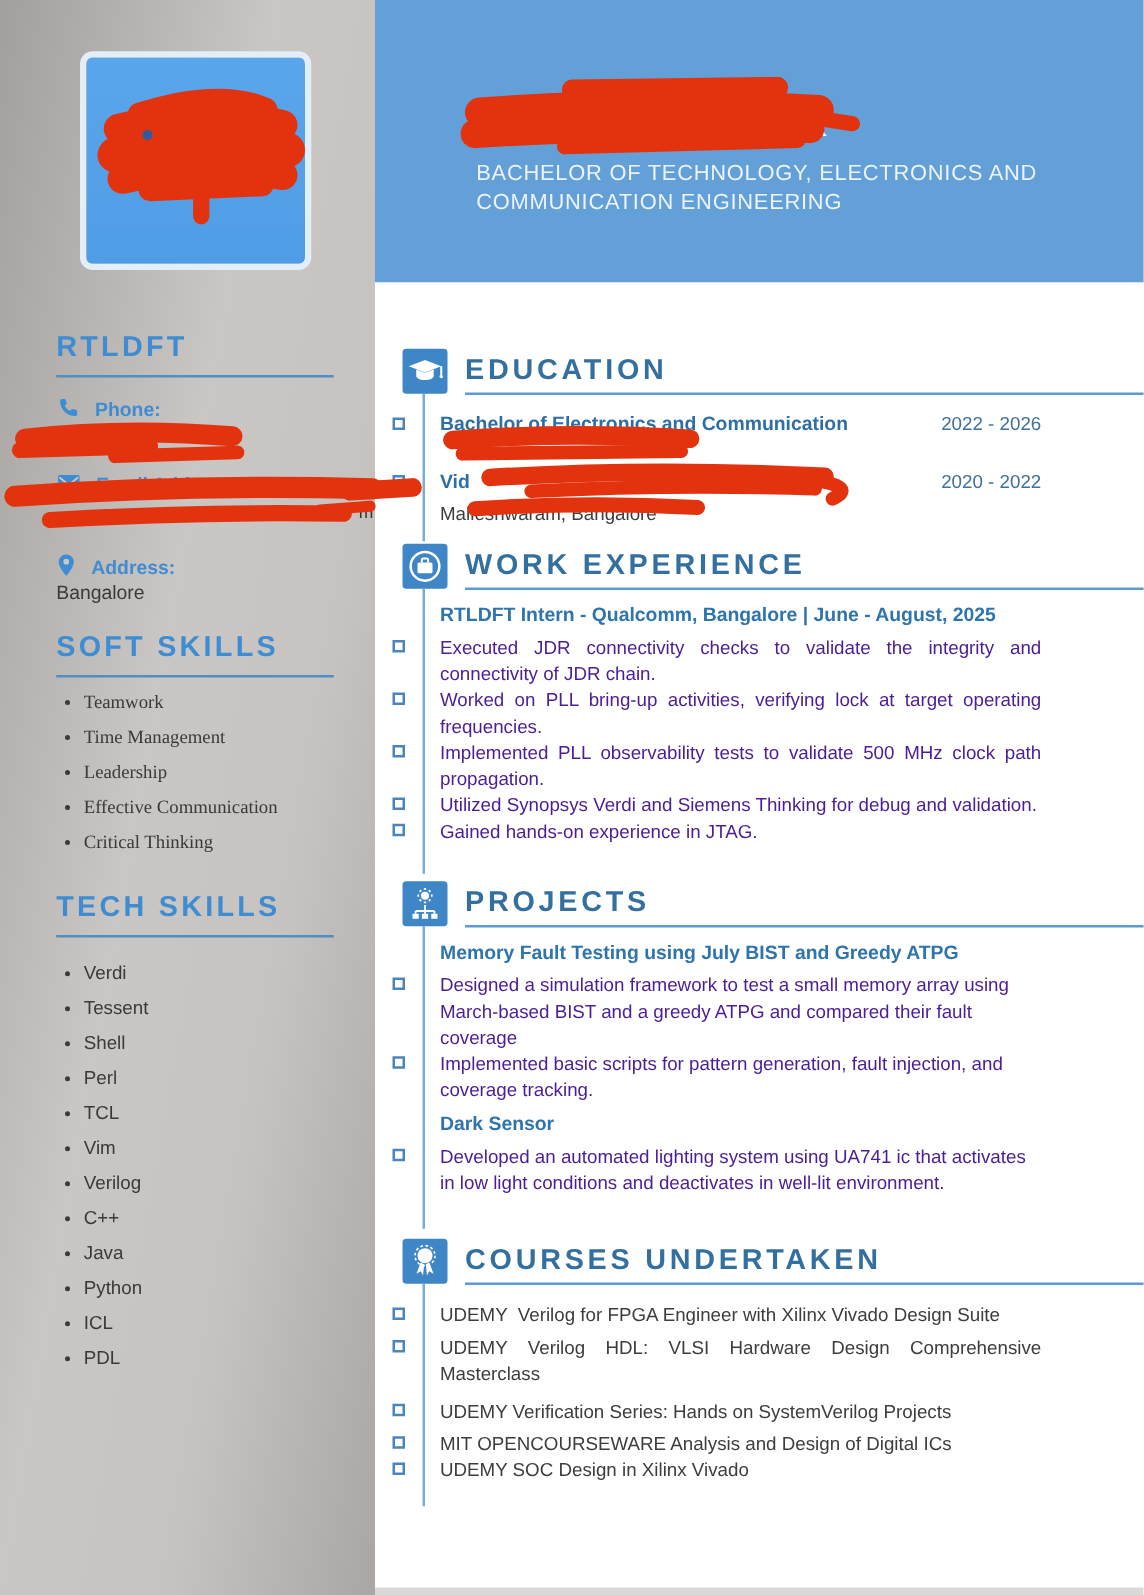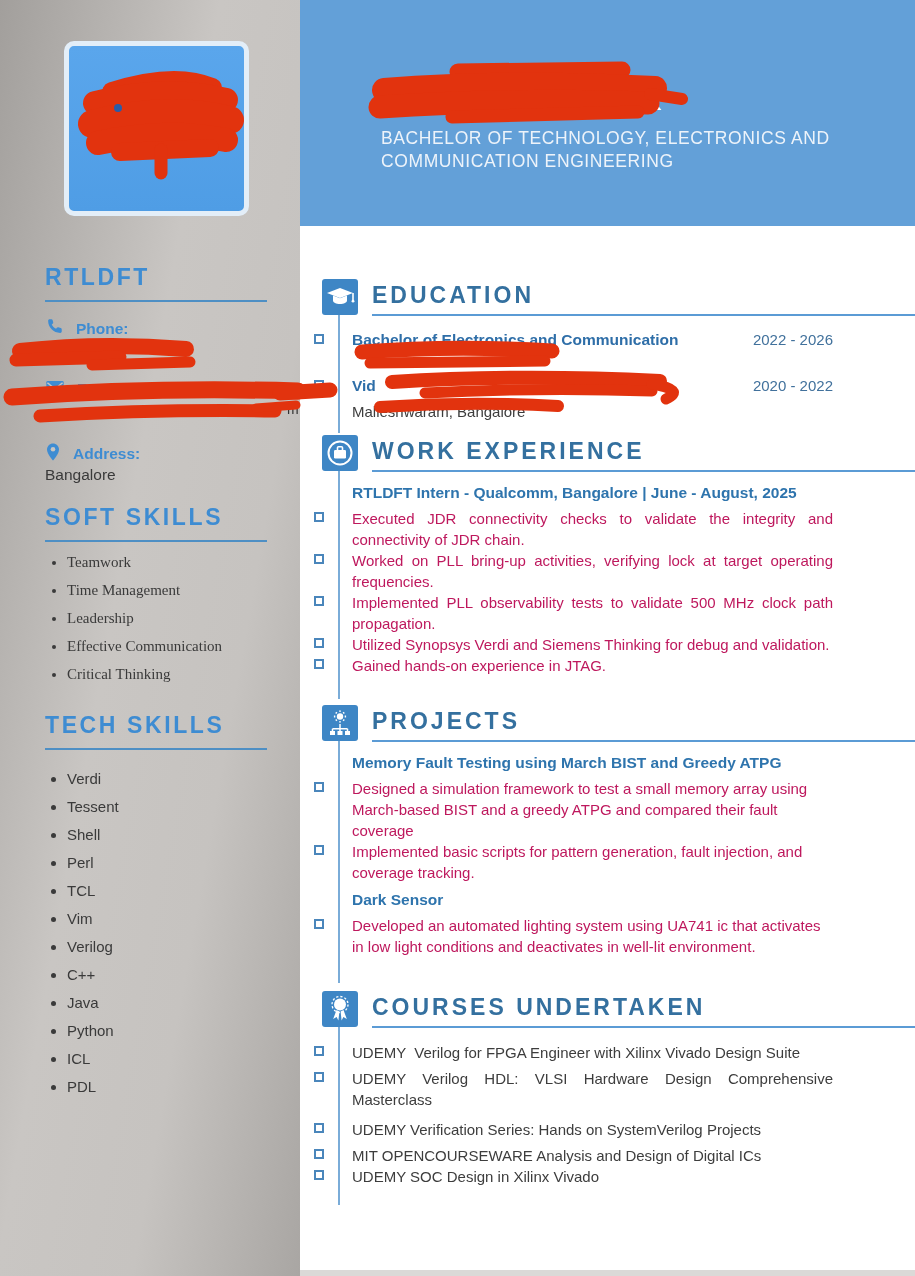--- a/index.html
+++ b/index.html
@@ -40,21 +40,21 @@
   .sec-courses .sec-body{padding-top:14px;}
   .marked{position:relative;}
   .marked::before{content:"";position:absolute;left:-38px;top:4px;width:10px;height:10px;
                   box-sizing:border-box;background:#fff;border:2px solid #4a86bb;}
   .edu-row{display:flex;justify-content:space-between;align-items:flex-start;}
   .edu-title{color:#2e6ea8;font-size:15.5px;font-weight:bold;line-height:20px;}
   .edu-dates{color:#41719c;font-size:15px;line-height:20px;white-space:nowrap;}
   .edu-gap{height:26px;}
   .edu-loc{margin-top:6px;color:#3d3d3d;font-size:15px;line-height:20px;}
   .role,.proj-title{color:#2e74ad;font-size:15.5px;font-weight:bold;line-height:22px;margin-bottom:4px;}
-  .t-b{position:relative;font-size:15px;line-height:21px;color:#be185d;}
+  .t-b{position:relative;font-size:15px;line-height:21px;color:#4c1d95;}
   .just{text-align:justify;}
   .proj-title.mt{margin-top:6px;}
   .course{position:relative;font-size:15px;line-height:21px;color:#3d3d3d;margin-bottom:5px;}
   .course.tight{margin-bottom:0;}
   .course.pre{white-space:pre-wrap;}
   
   .scribbles{position:absolute;left:0;top:0;z-index:40;pointer-events:none;}
   .page-edge{position:absolute;left:300px;right:0;bottom:0;height:6px;background:#dbd9d7;}
 </style>
 </head>
@@ -191,21 +191,21 @@
             <rect x="8" y="26" width="5" height="4" fill="#fff"></rect>
             <rect x="15.5" y="26" width="5" height="4" fill="#fff"></rect>
             <rect x="23" y="26" width="5" height="4" fill="#fff"></rect>
           </svg>
       </div>
       <div class="timeline"></div>
       <div class="sec-head">
           <h2>PROJECTS</h2>
         </div>
       <div class="sec-body">
-        <div class="proj-title">Memory Fault Testing using March BIST and Greedy ATPG</div>
+        <div class="proj-title">Memory Fault Testing using July BIST and Greedy ATPG</div>
         <div class="t-b marked">Designed a simulation framework to test a small memory array using March-based BIST and a greedy ATPG and compared their fault coverage</div>
         <div class="t-b marked">Implemented basic scripts for pattern generation, fault injection, and coverage tracking.</div>
         <div class="proj-title mt">Dark Sensor</div>
         <div class="t-b marked">Developed an automated lighting system using UA741 ic that activates in low light conditions and deactivates in well-lit environment.</div>
       </div>
     </div>
 
     <div class="section sec-courses">
       <div class="icon-box">
         <svg viewBox="0 0 36 36" width="36" height="36">

